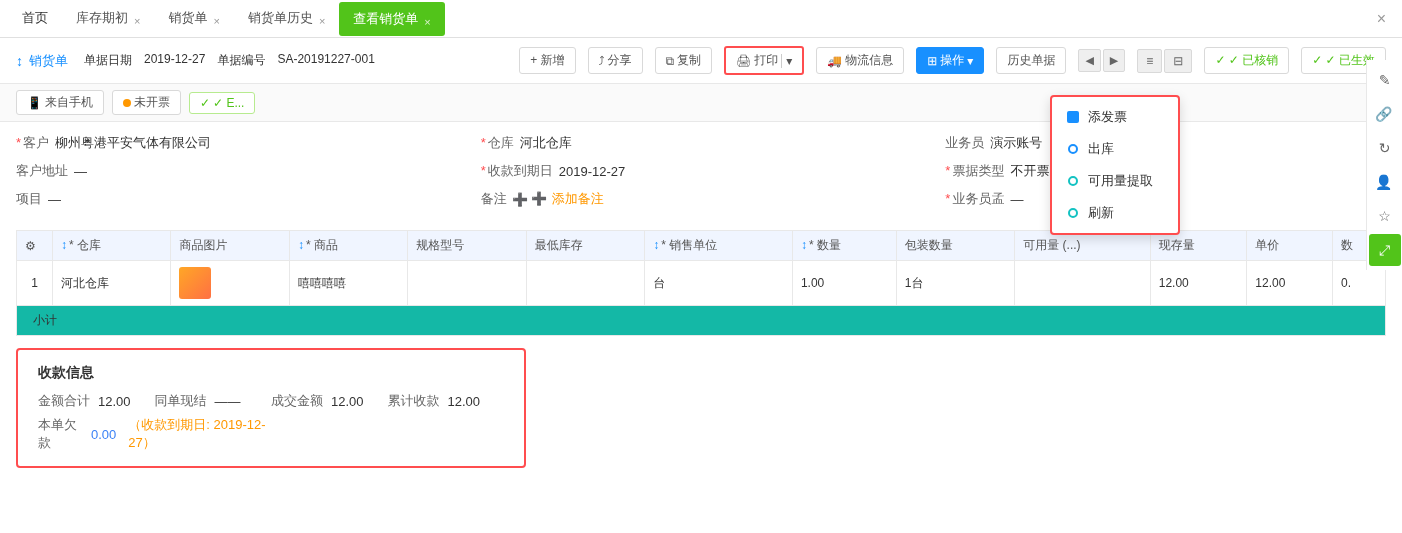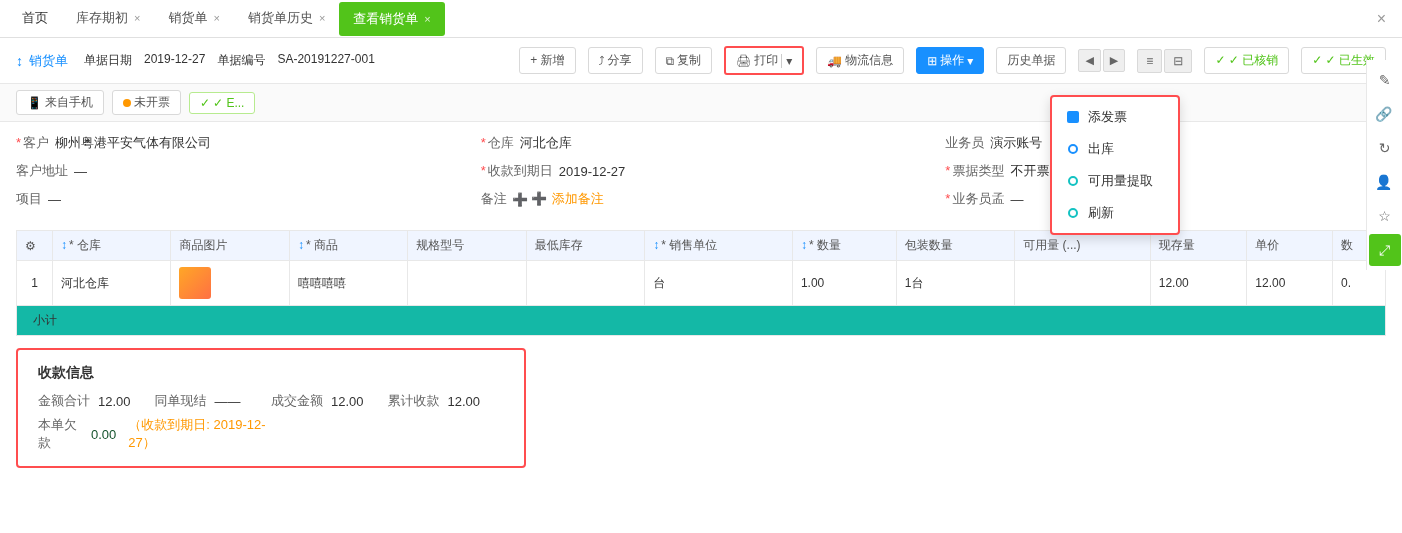--- a/index.html
+++ b/index.html
@@ -9,21 +9,21 @@
     .tab-bar {
       display: flex;
       align-items: center;
       background: #fff;
       border-bottom: 1px solid #e0e0e0;
       padding: 0 8px;
       height: 38px;
     }
     .tab-item {
       display: flex;
-      align-items: center;
+      align-items: flex-end;
       padding: 8px 14px;
       cursor: pointer;
       font-size: 13px;
       color: #555;
       border-bottom: 2px solid transparent;
       white-space: nowrap;
     }
     .tab-item.home { color: #333; }
     .tab-item .close-btn {
       margin-left: 6px;
@@ -265,21 +265,21 @@
       gap: 6px 0;
     }
     .payment-item {
       display: flex;
       align-items: center;
       gap: 8px;
       font-size: 13px;
     }
     .payment-label { color: #666; }
     .payment-value { color: #333; }
-    .payment-value.red { color: #14532d; }
+    .payment-value.red { color: #3b82f6; }
 
     
     .dropdown-popup {
       position: absolute;
       top: 95px;
       right: 222px;
       background: #fff;
       border: 1px solid #e8e8e8;
       border-radius: 4px;
       box-shadow: 0 4px 12px rgba(0,0,0,0.15);

